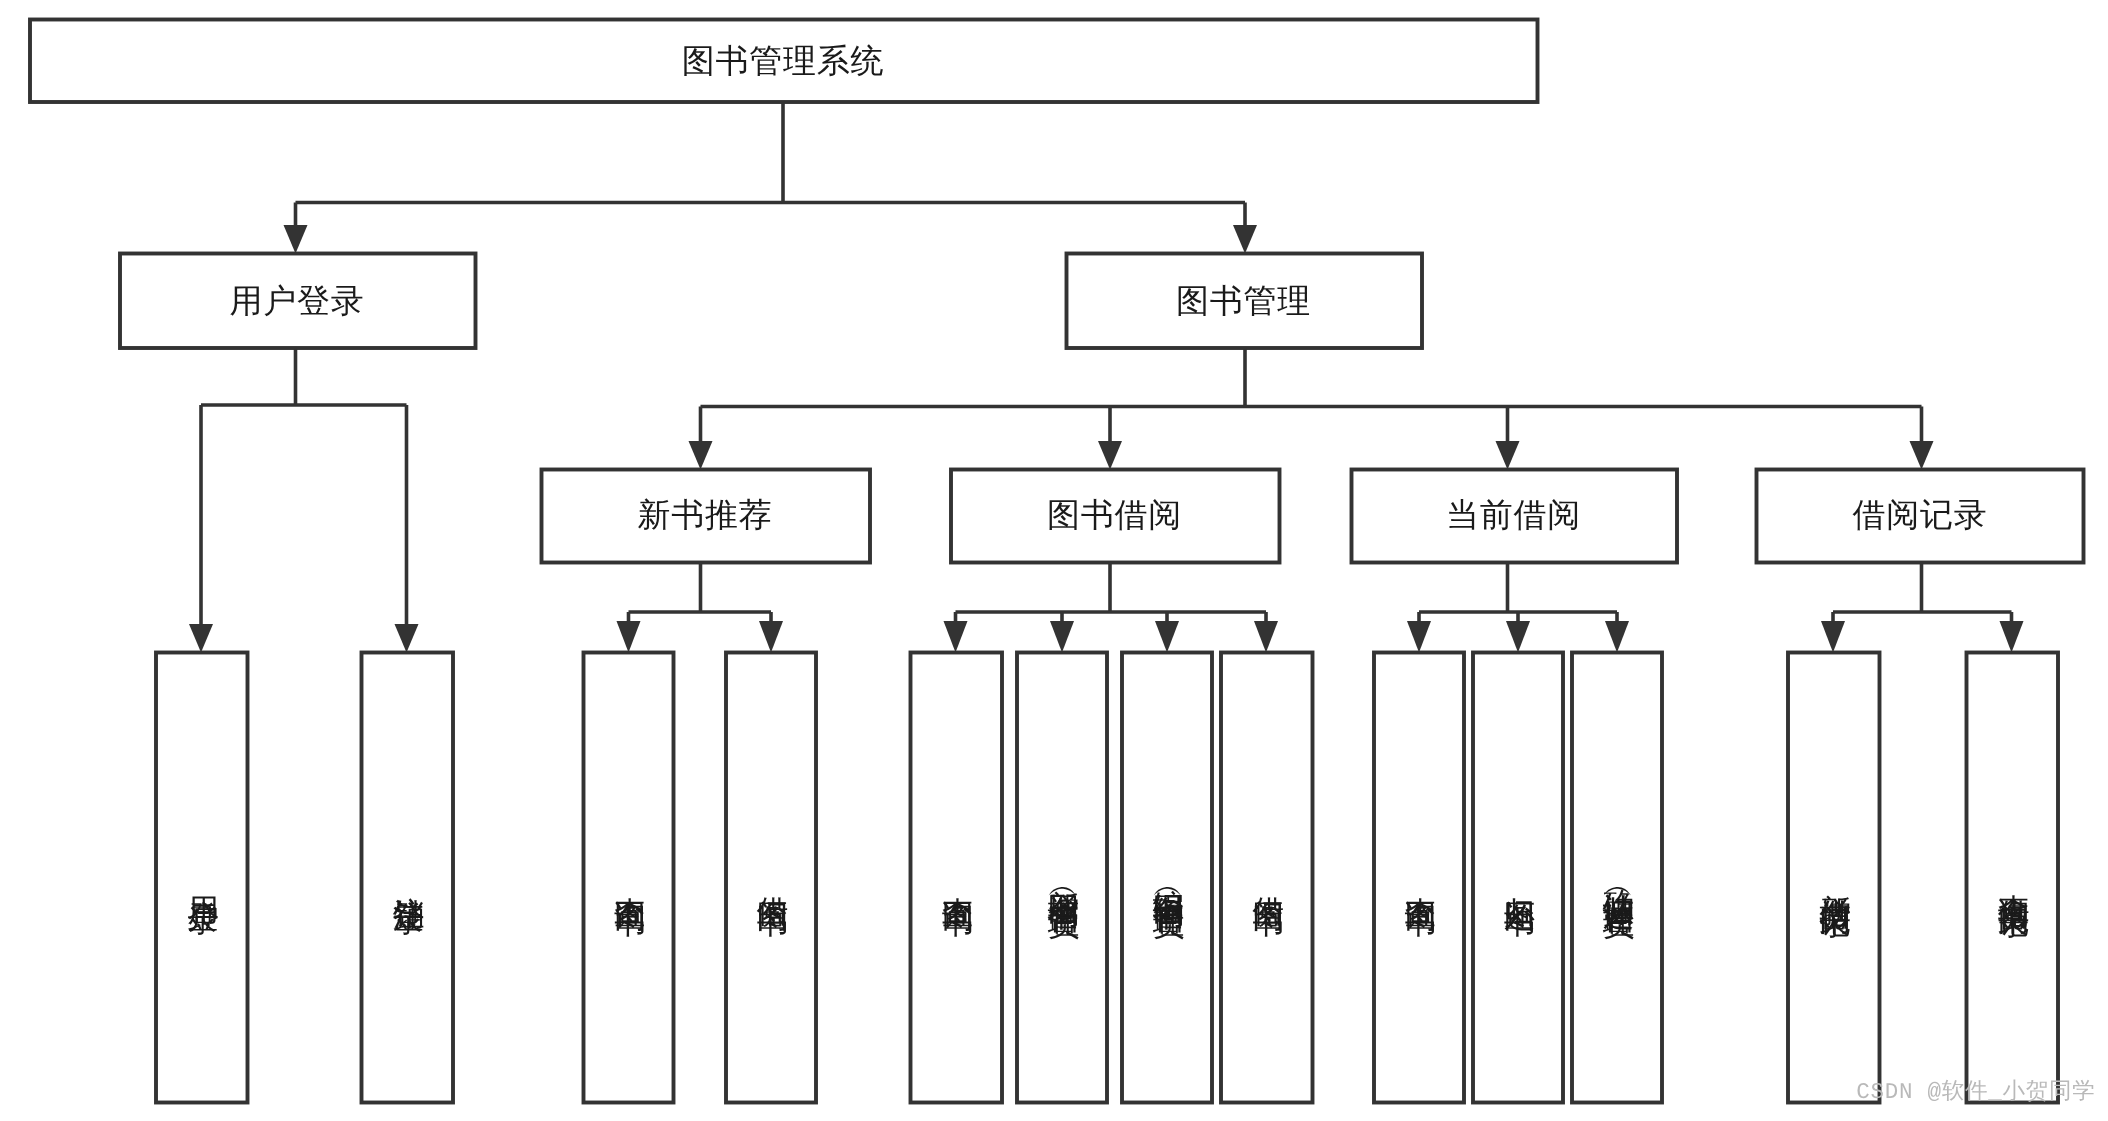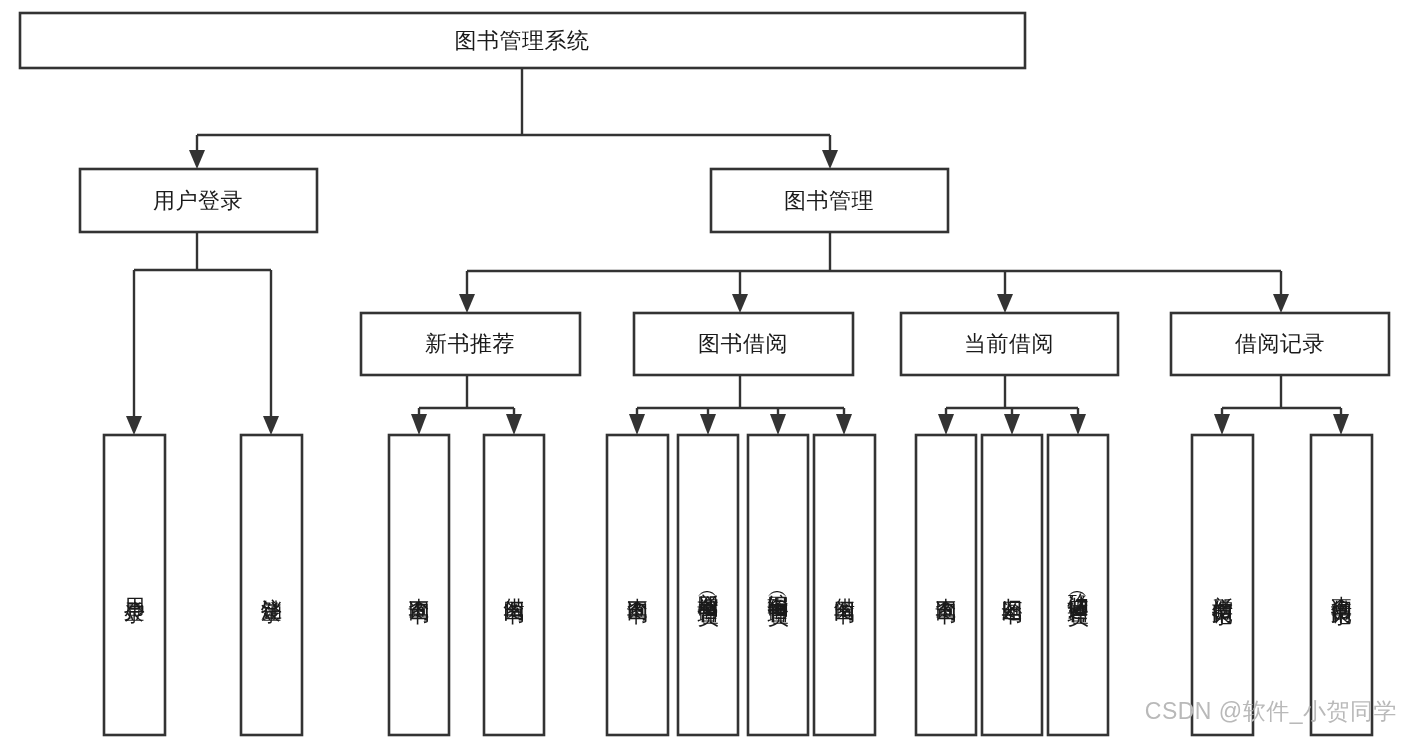--- a/index.html
+++ b/index.html
@@ -74,23 +74,23 @@
     text-align: center;
     display: flex;
     align-items: center;
     justify-content: center;
     pointer-events: none;
     user-select: none;
   }
   .watermark {
     position: absolute;
     right: 8px;
-    bottom: 20px;
-    font-family: Liberation Sans, sans-serif;
-    font-size: 23px;
+    bottom: 10px;
+    font-family: Liberation Mono, monospace;
+    font-size: 15px;
     color: #b9b9b9;
     white-space: nowrap;
     letter-spacing: 0.5px;
   }
 </style>
 </head>
 <body>
 
 <div id="diagram-root">
 

